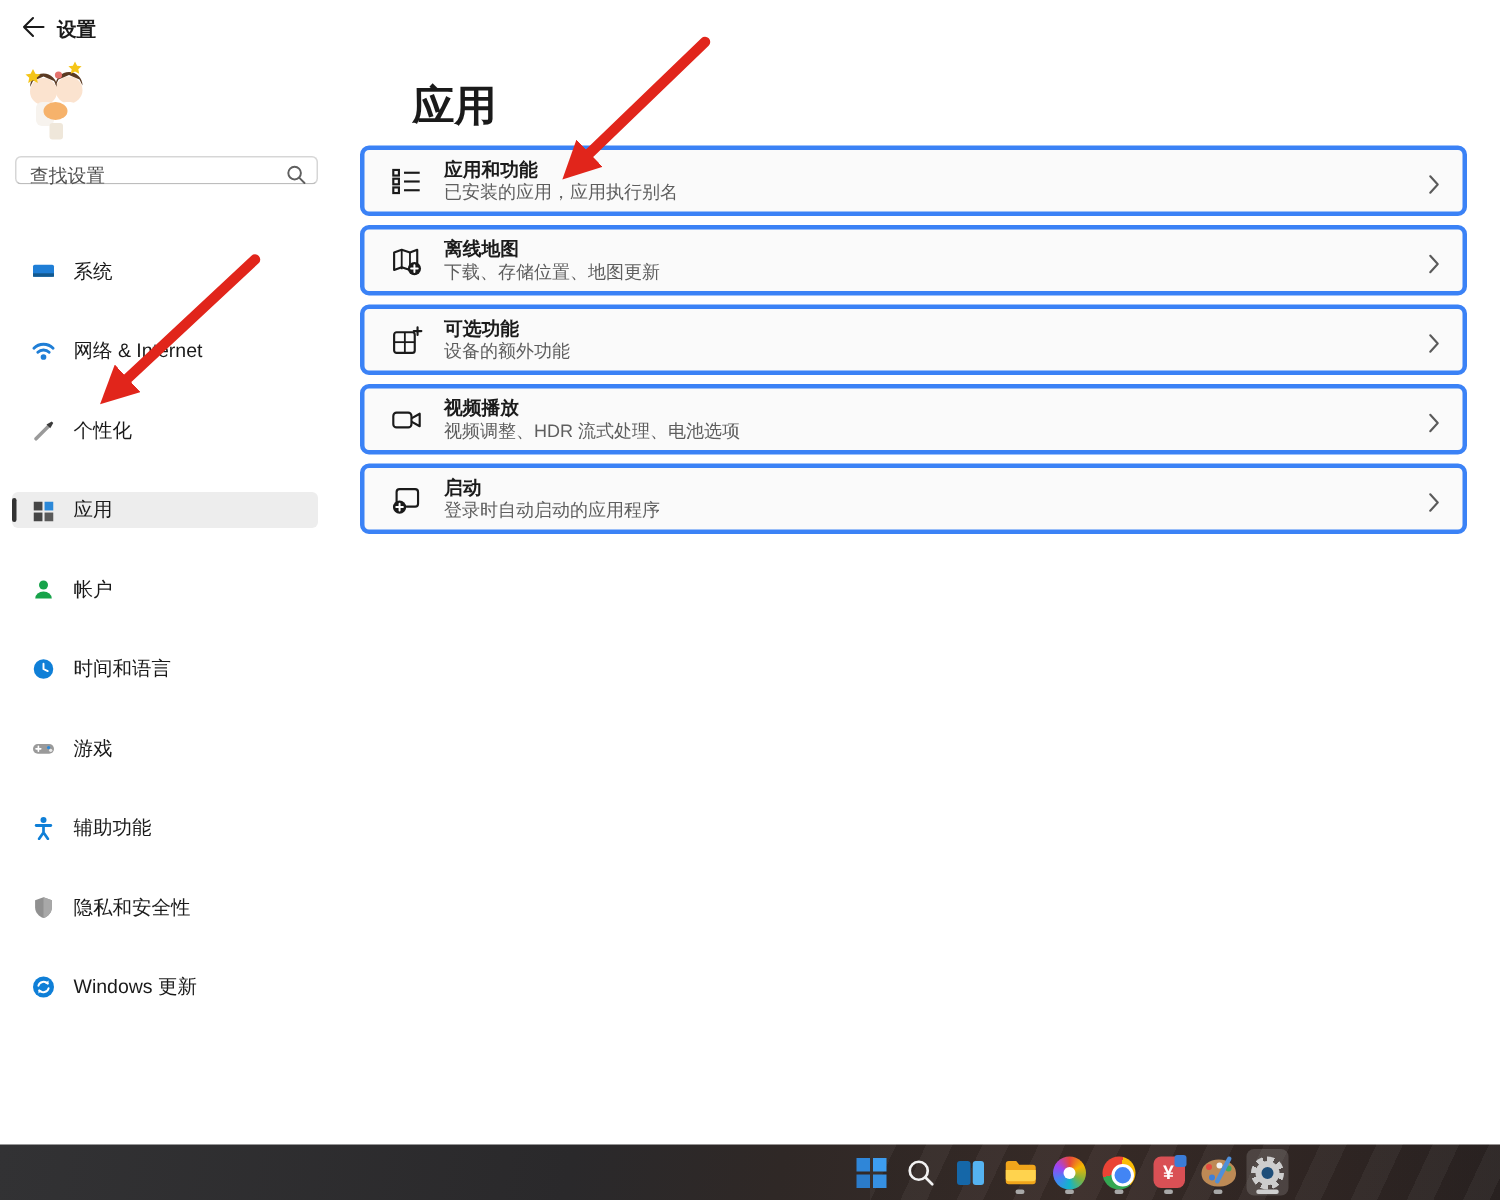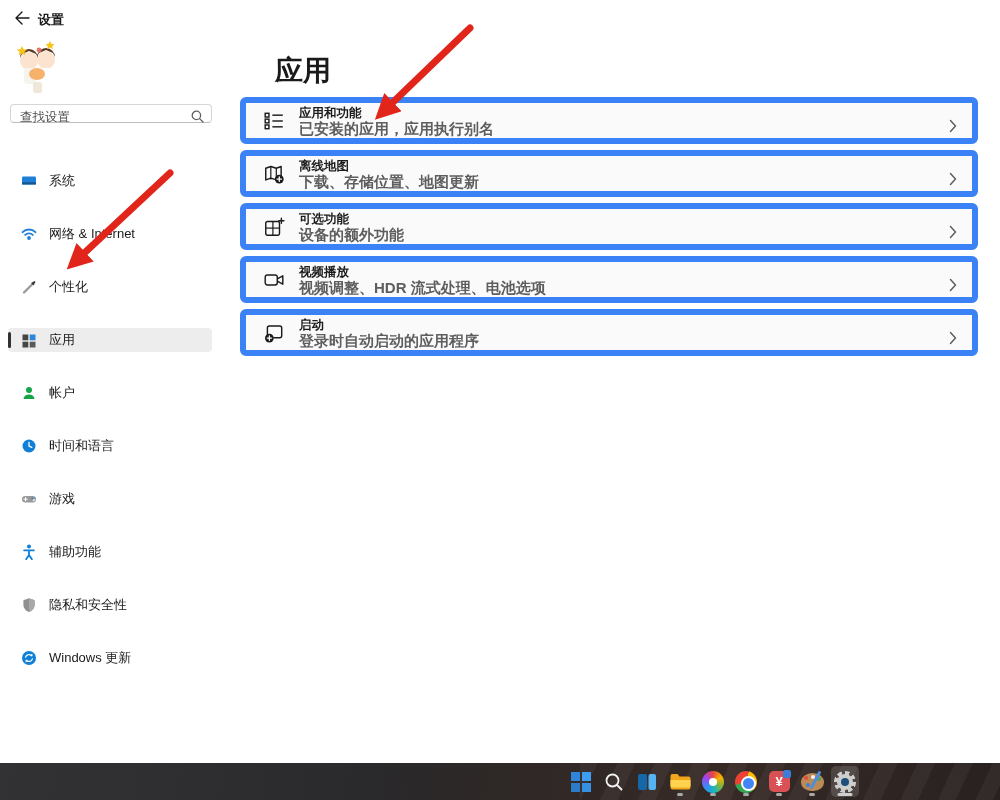--- a/index.html
+++ b/index.html
@@ -27,25 +27,25 @@
   .nav-item.selected { background:#ededed; }
   .nav-item.selected::before { content:""; position:absolute; left:0px; top:4px; width:3px; height:16px;
     border-radius:2px; background:#323232; }
   .nav-icon { width:16px; height:16px; margin-left:13px; margin-right:12px; flex:0 0 16px; }
   .nav-label { font-size:13px; color:#1a1a1a; white-space:nowrap; }
 
   
   .main-title { position:absolute; left:275px; top:52px; font-size:28px; font-weight:600; color:#1a1a1a; }
   .cards { position:absolute; left:240px; top:97px; width:738px; }
   .card { position:relative; height:47px; margin-bottom:6px; background:#fafafa;
-    border:6px solid #3b82f6; border-radius:6px; display:flex; align-items:center; cursor:pointer; }
+    border:3px solid #3b82f6; border-radius:6px; display:flex; align-items:center; cursor:pointer; }
   .card-icon { margin-left:17px; width:22px; height:22px; flex:0 0 22px; }
   .card-text { margin-left:14px; display:flex; flex-direction:column; }
   .card-title { font-size:12.5px; font-weight:700; color:#1b1b1b; line-height:14px; }
-  .card-sub { font-size:15px; color:#5e5e5e; line-height:13px; margin-top:2px;font-weight:bold; }
+  .card-sub { font-size:12px; color:#5e5e5e; line-height:13px; margin-top:2px; }
   .card-chevron { position:absolute; right:15px; top:16px; }
 
   
   .anno { position:absolute; left:0; top:0; width:1000px; height:800px; pointer-events:none; z-index:40; }
 
   
   .taskbar { position:absolute; left:0; top:763px; width:1000px; height:37px;
     background:linear-gradient(100deg,#323234 0%,#2a292b 38%,#2f2826 52%,#392c28 72%,#2a2322 100%); }
   .taskbar::before { content:""; position:absolute; right:0; top:0; width:420px; height:37px;
     background:repeating-linear-gradient(115deg, rgba(255,255,255,0.035) 0 16px, rgba(0,0,0,0.05) 16px 34px); }

